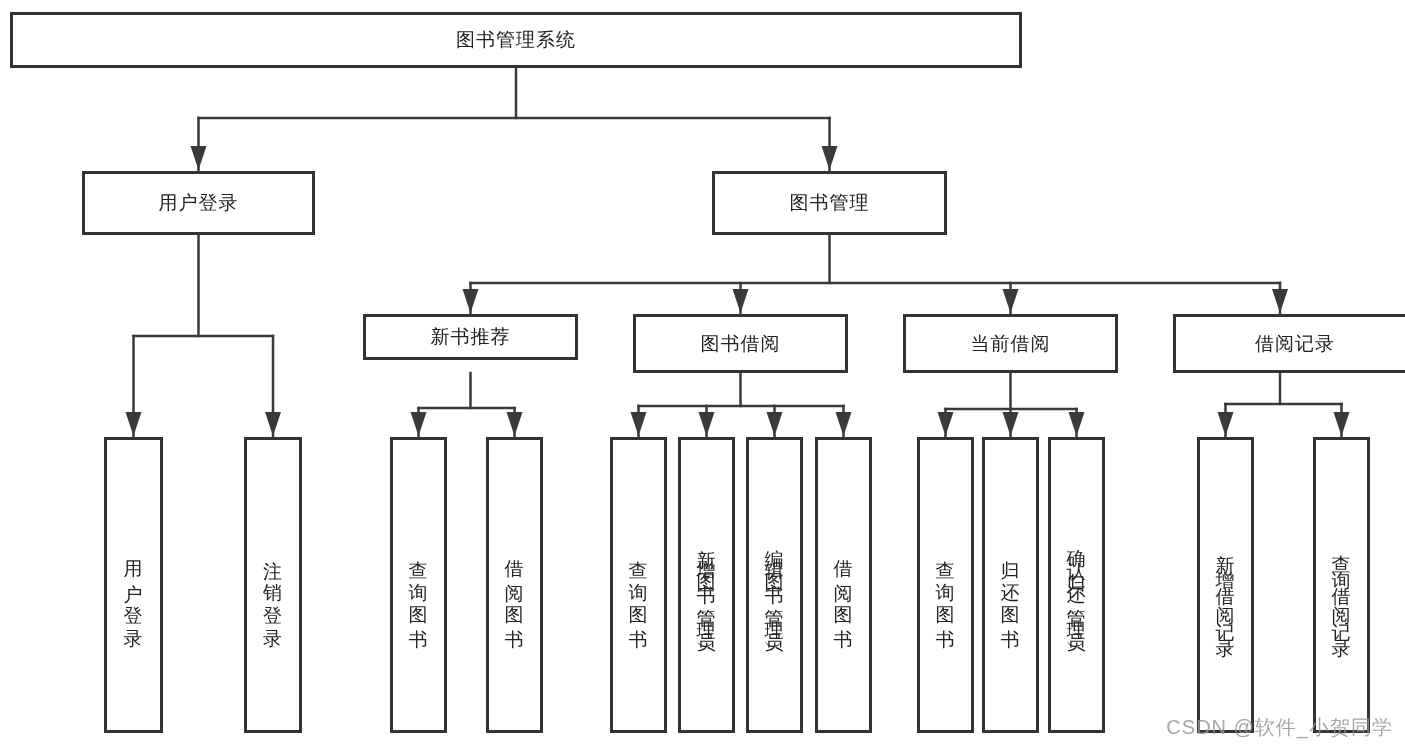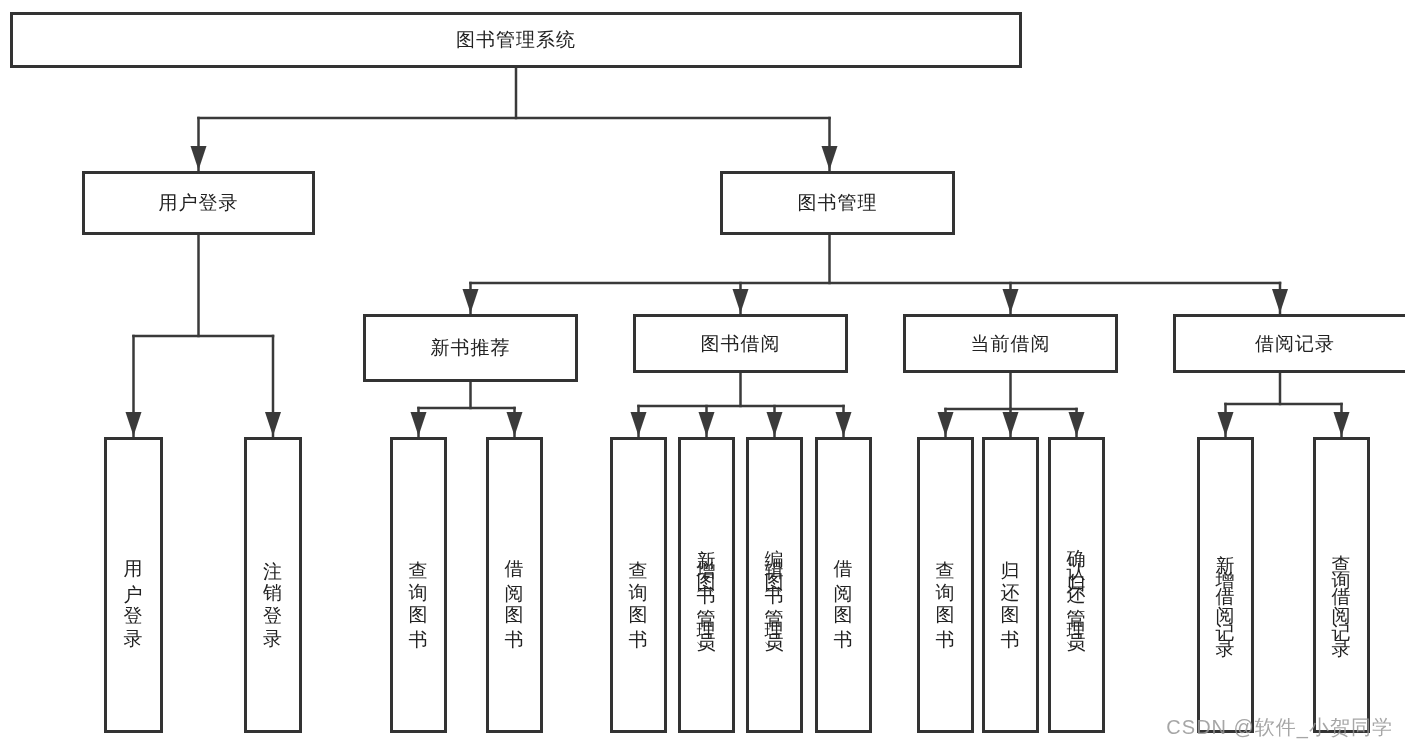--- a/index.html
+++ b/index.html
@@ -113,25 +113,25 @@
     </g>
   </svg>
 
   <div class="node" style="left:10px; top:12px; width:1012px; height:56px;">
     <span class="h-label">图书管理系统</span>
   </div>
 
   <div class="node" style="left:82px; top:171px; width:233px; height:64px;">
     <span class="h-label">用户登录</span>
   </div>
-  <div class="node" style="left:712px; top:171px; width:235px; height:64px;margin-left:8px;">
+  <div class="node" style="left:712px; top:171px; width:235px; height:64px;">
     <span class="h-label">图书管理</span>
   </div>
 
-  <div class="node" style="left:363px; top:314px; width:215px; height:68px;">
+  <div class="node" style="left:363px; top:314px; width:215px; height:46px;">
     <span class="h-label">新书推荐</span>
   </div>
   <div class="node" style="left:903px; top:314px; width:215px; height:59px;">
     <span class="h-label">当前借阅</span>
   </div>
   <div class="node" style="left:633px; top:314px; width:215px; height:59px;">
     <span class="h-label">图书借阅</span>
   </div>
   <div class="node" style="left:1173px; top:314px; width:244px; height:59px;">
     <span class="h-label">借阅记录</span>

